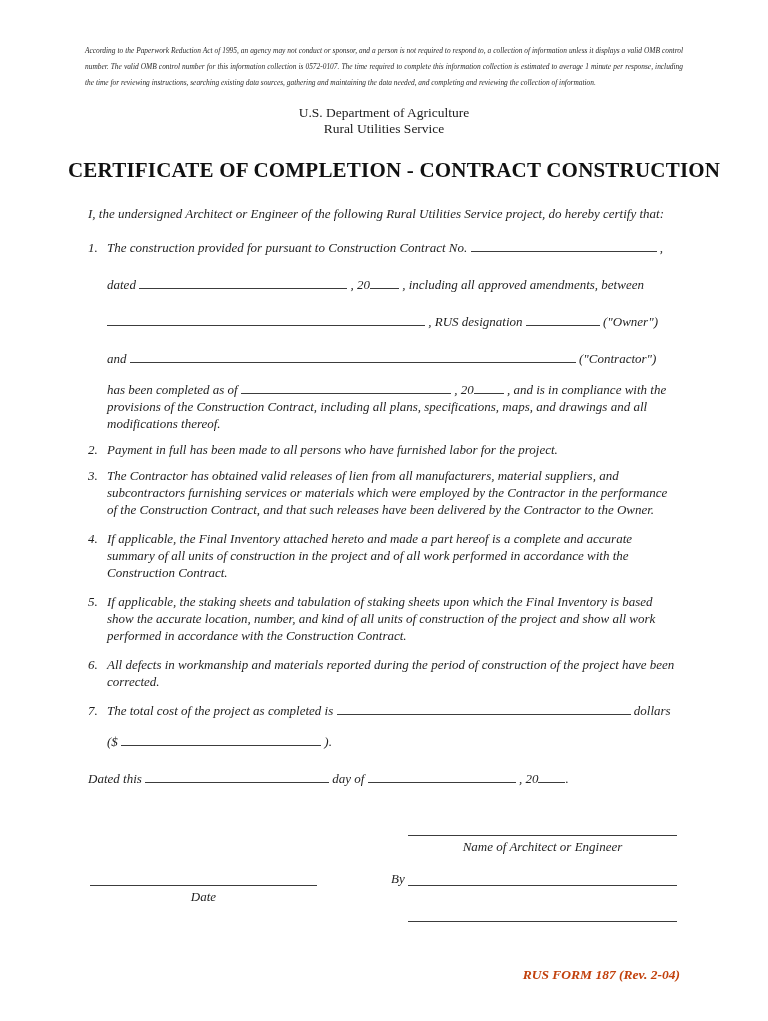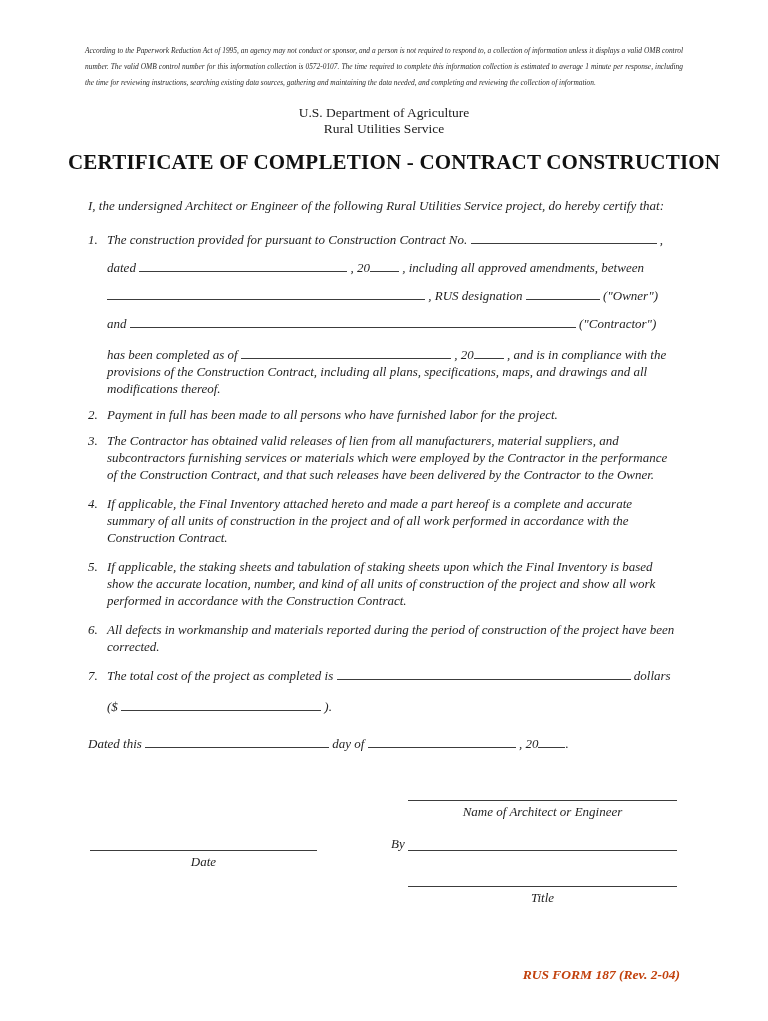--- a/index.html
+++ b/index.html
@@ -8,34 +8,34 @@
           padding:43px 88px 0 88px; box-sizing:border-box; }
 
   
   .notice { margin:0 -3px 0 -3px; font-size:7.4px; line-height:16px; font-style:italic;
             text-align:justify; color:#2a2a2a; }
 
   
   .agency { margin-top:14px; text-align:center; font-size:13.5px; line-height:16px; color:#1c1c1c; }
 
   
-  .title { margin-top:13px; text-align:center; font-size:21px; font-weight:bold; color:#111;
+  .title { margin-top:21px; text-align:center; font-size:21px; font-weight:bold; color:#111;
            letter-spacing:0.2px; white-space:nowrap; margin-left:-20px; margin-right:-20px; }
 
   
   .intro { margin-top:23px; font-style:italic; font-size:13px; white-space:nowrap; }
 
   .item { display:flex; font-style:italic; font-size:13px; line-height:17px; }
   .item .num { width:19px; flex:0 0 19px; }
   .item .content { flex:1 1 auto; }
 
   .ln { white-space:nowrap; }
   .blank { display:inline-block; border-bottom:1px solid #3c3c3c; height:12px; vertical-align:baseline; }
 
-  .mt16 { margin-top:11px; }
+  .mt16 { margin-top:20px; }
   .mt14 { margin-top:14px; }
   .mt12 { margin-top:12px; }
   .mt9  { margin-top:9px; }
 
   .dated { margin-top:20px; font-style:italic; font-size:13px; white-space:nowrap; }
 
   
   .sig { position:relative; height:150px; margin-top:20px; font-style:italic; font-size:13px; }
   .hline { position:absolute; border-top:1px solid #3c3c3c; height:0; }
   .sig-label { position:absolute; text-align:center; }
@@ -146,18 +146,17 @@
     <div class="hline" style="left:320px; top:28px; width:269px;"></div>
     <div class="sig-label" style="left:320px; top:32px; width:269px;">Name of Architect or Engineer</div>
 
     <span style="position:absolute; left:303px; top:64px;text-align:right;">By</span>
     <div class="hline" style="left:320px; top:78px; width:269px;"></div>
 
     <div class="hline" style="left:2px; top:78px; width:227px;"></div>
     <div class="sig-label" style="left:2px; top:82px; width:227px;">Date</div>
 
     <div class="hline" style="left:320px; top:114px; width:269px;"></div>
-    <div class="sig-label" style="left:320px; top:118px; width:269px;">Title</div>
   </div>
 
   <div class="footer">RUS FORM 187 (Rev. 2-04)</div>
 
 </div>
 
 </body></html>

